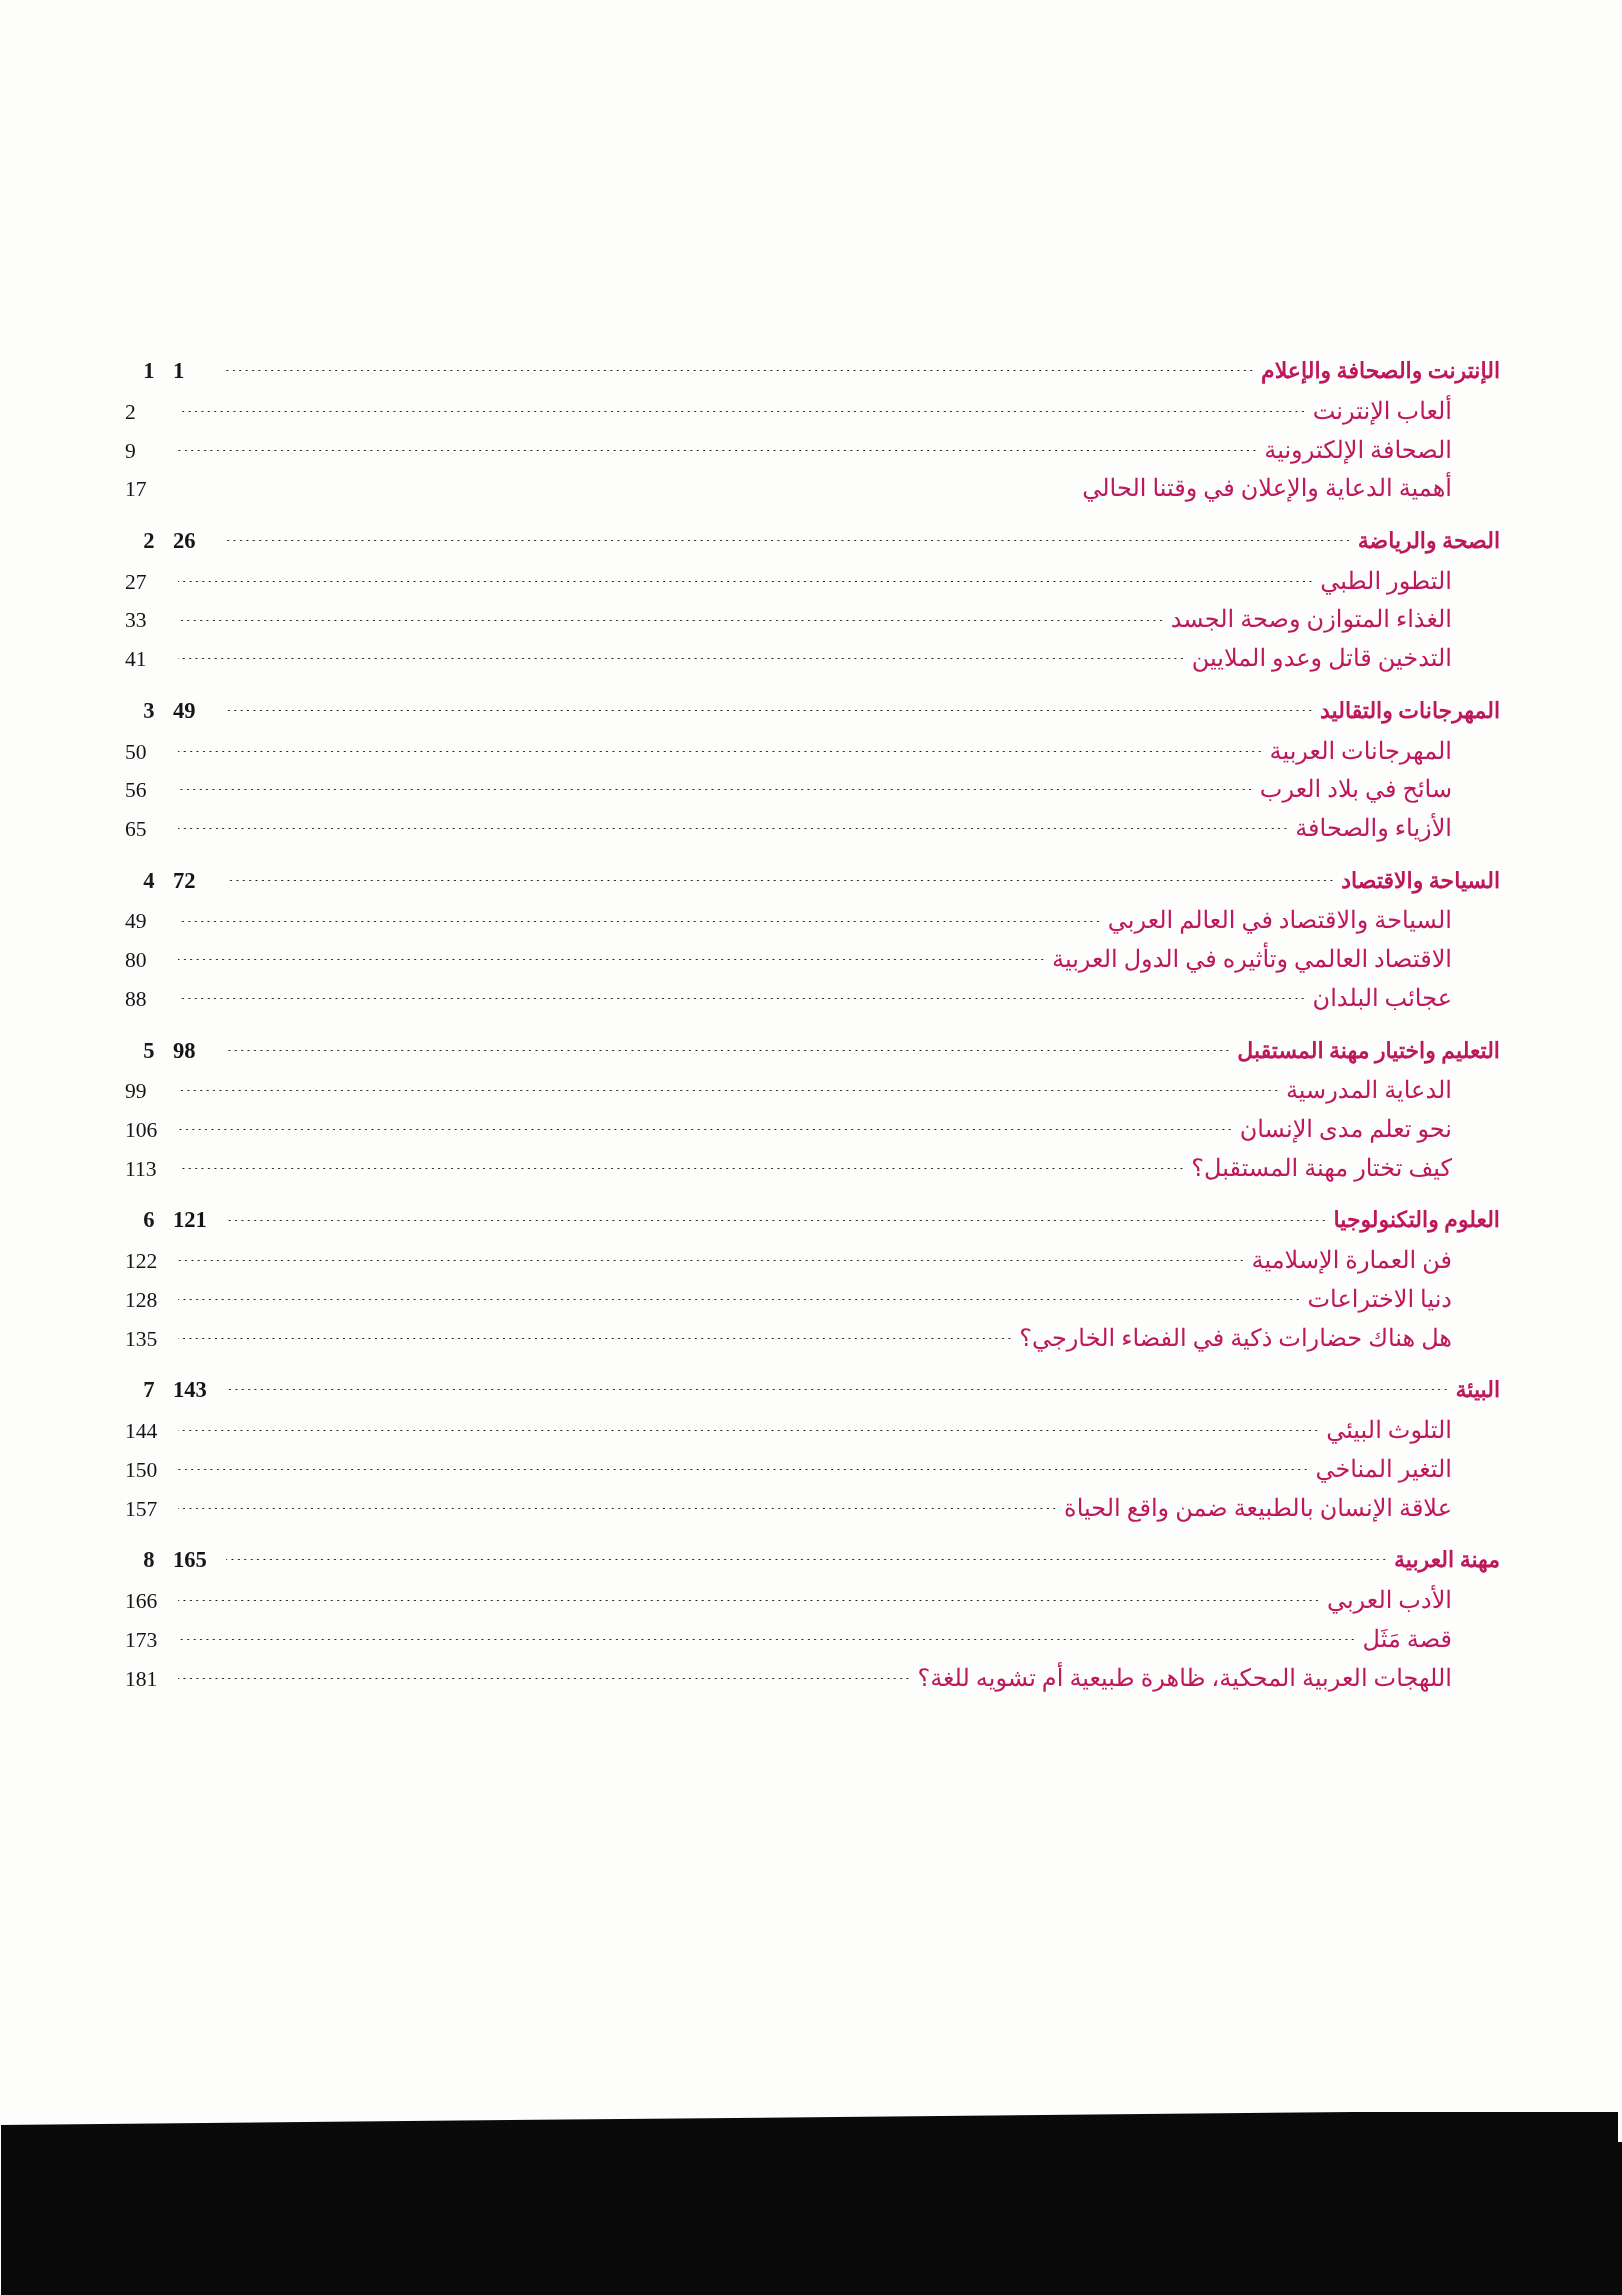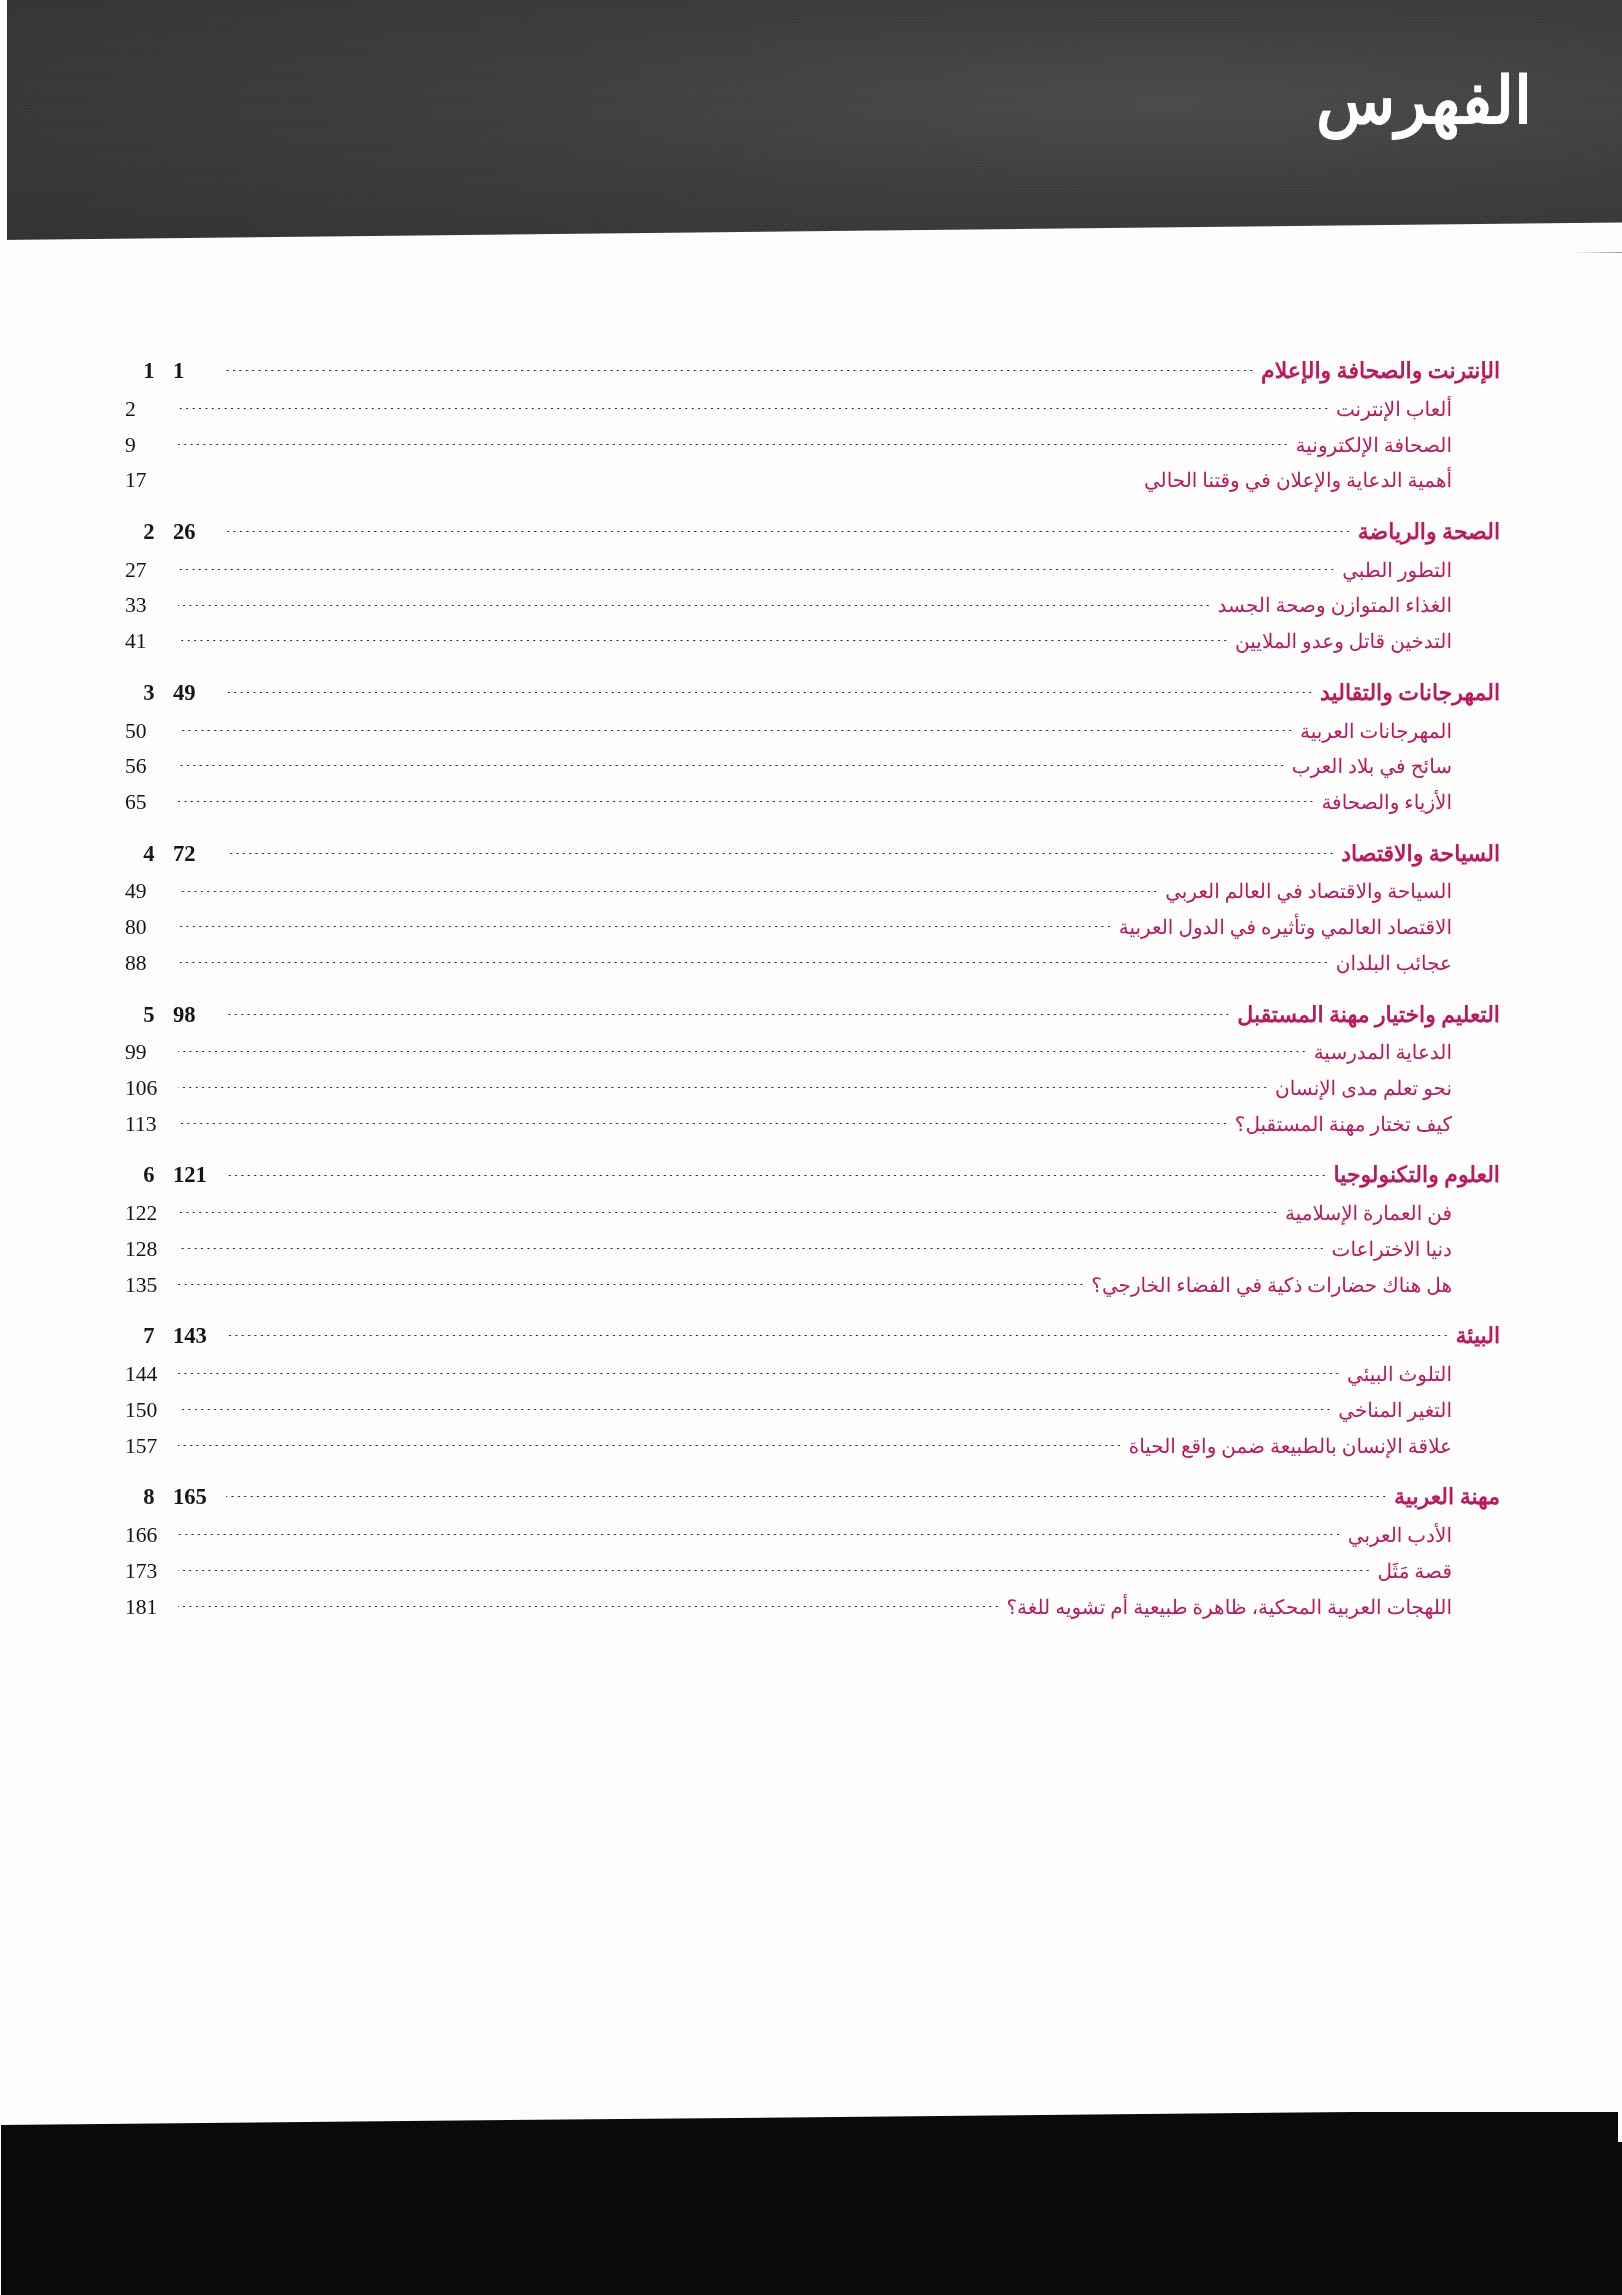--- a/index.html
+++ b/index.html
@@ -161,21 +161,21 @@
     font-weight: bold;
     letter-spacing: 0.2px;
   }
 
   .sub-row {
     height: auto;
     margin-bottom: 10.8px;
   }
   .sub-row .row-inner { padding-right: 0; }
   .sub-row .entry-title {
-    font-size: 20px;
+    font-size: 24px;
     font-weight: normal;
   }
 
   .leader {
     flex: 1 1 auto;
     min-width: 11.8px;
     position: relative;
     overflow: hidden;
     height: 1em;
     margin: 0 5.9px;
@@ -207,25 +207,20 @@
   
   .sub-row { padding-right: 171px; }
   .chapter-row { padding-right: 123px; }
   .sub-row { padding-left: 125px; }
 </style>
 </head>
 <body>
 
 <div class="page">
 
-  <div class="header-band">
-    <div class="left-sliver"></div>
-    <div class="header-title">الفهرس</div>
-    <div class="edge-skew"></div>
-  </div>
 
   <div class="toc" id="toc-root">
       <div class="chapter-group">
         <div class="toc-row chapter-row">
           <span class="chap-num">1</span>
           <span class="row-inner">
             <span class="entry-title">الإنترنت والصحافة والإعلام</span>
             <span class="leader"></span>
             <span class="page-num">1</span>
           </span>

